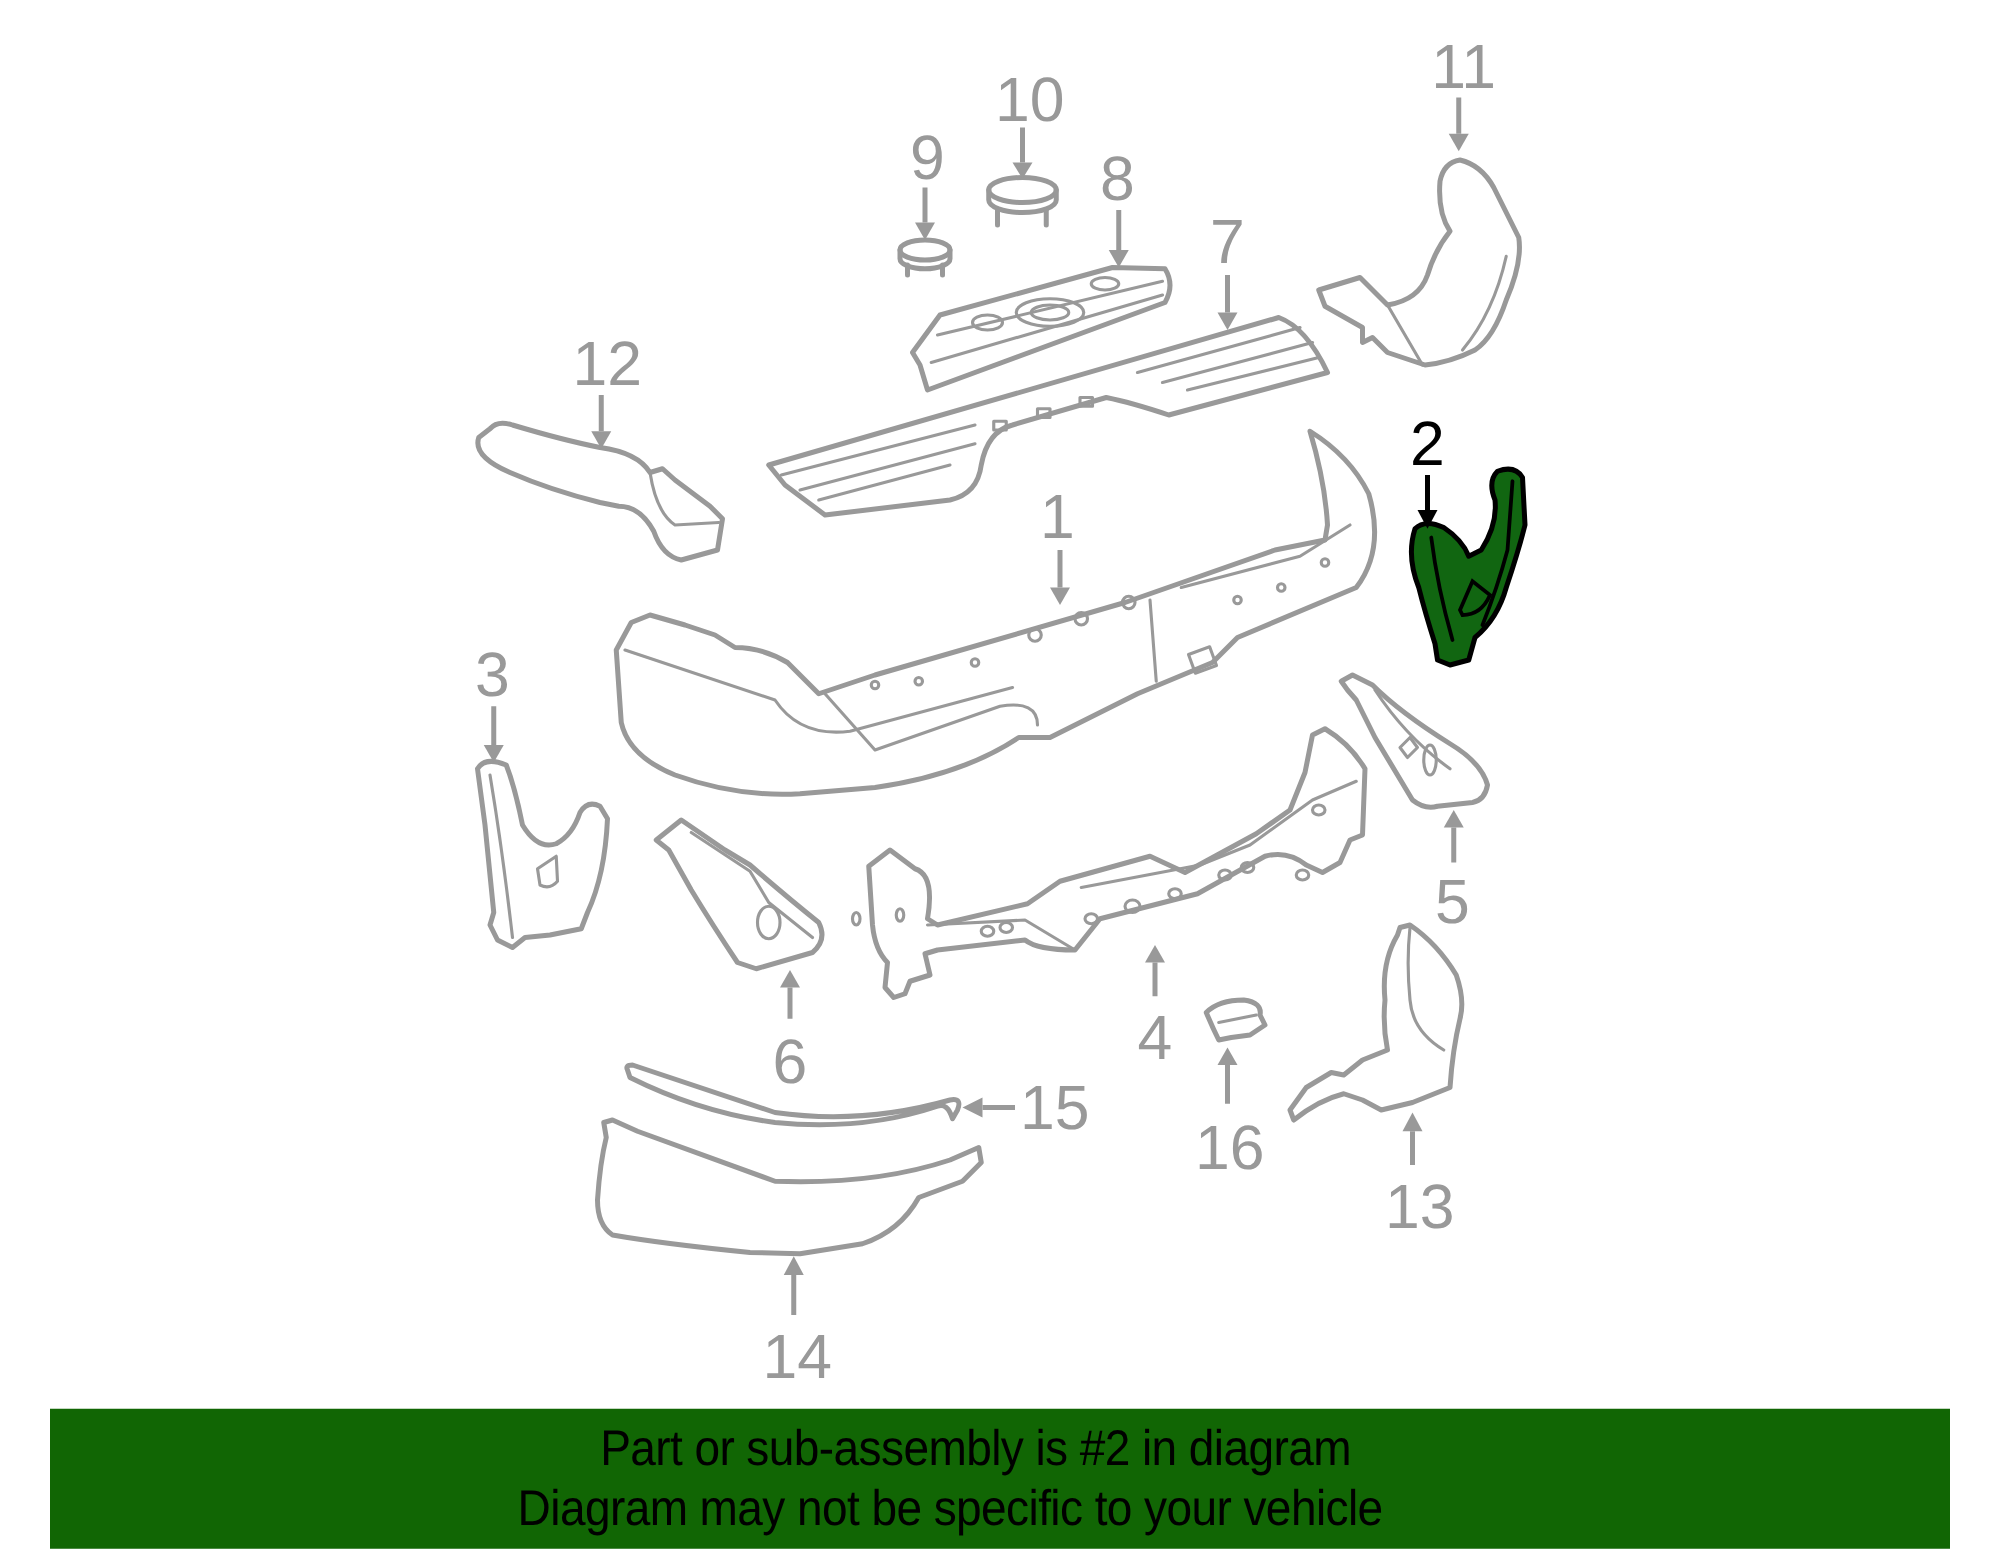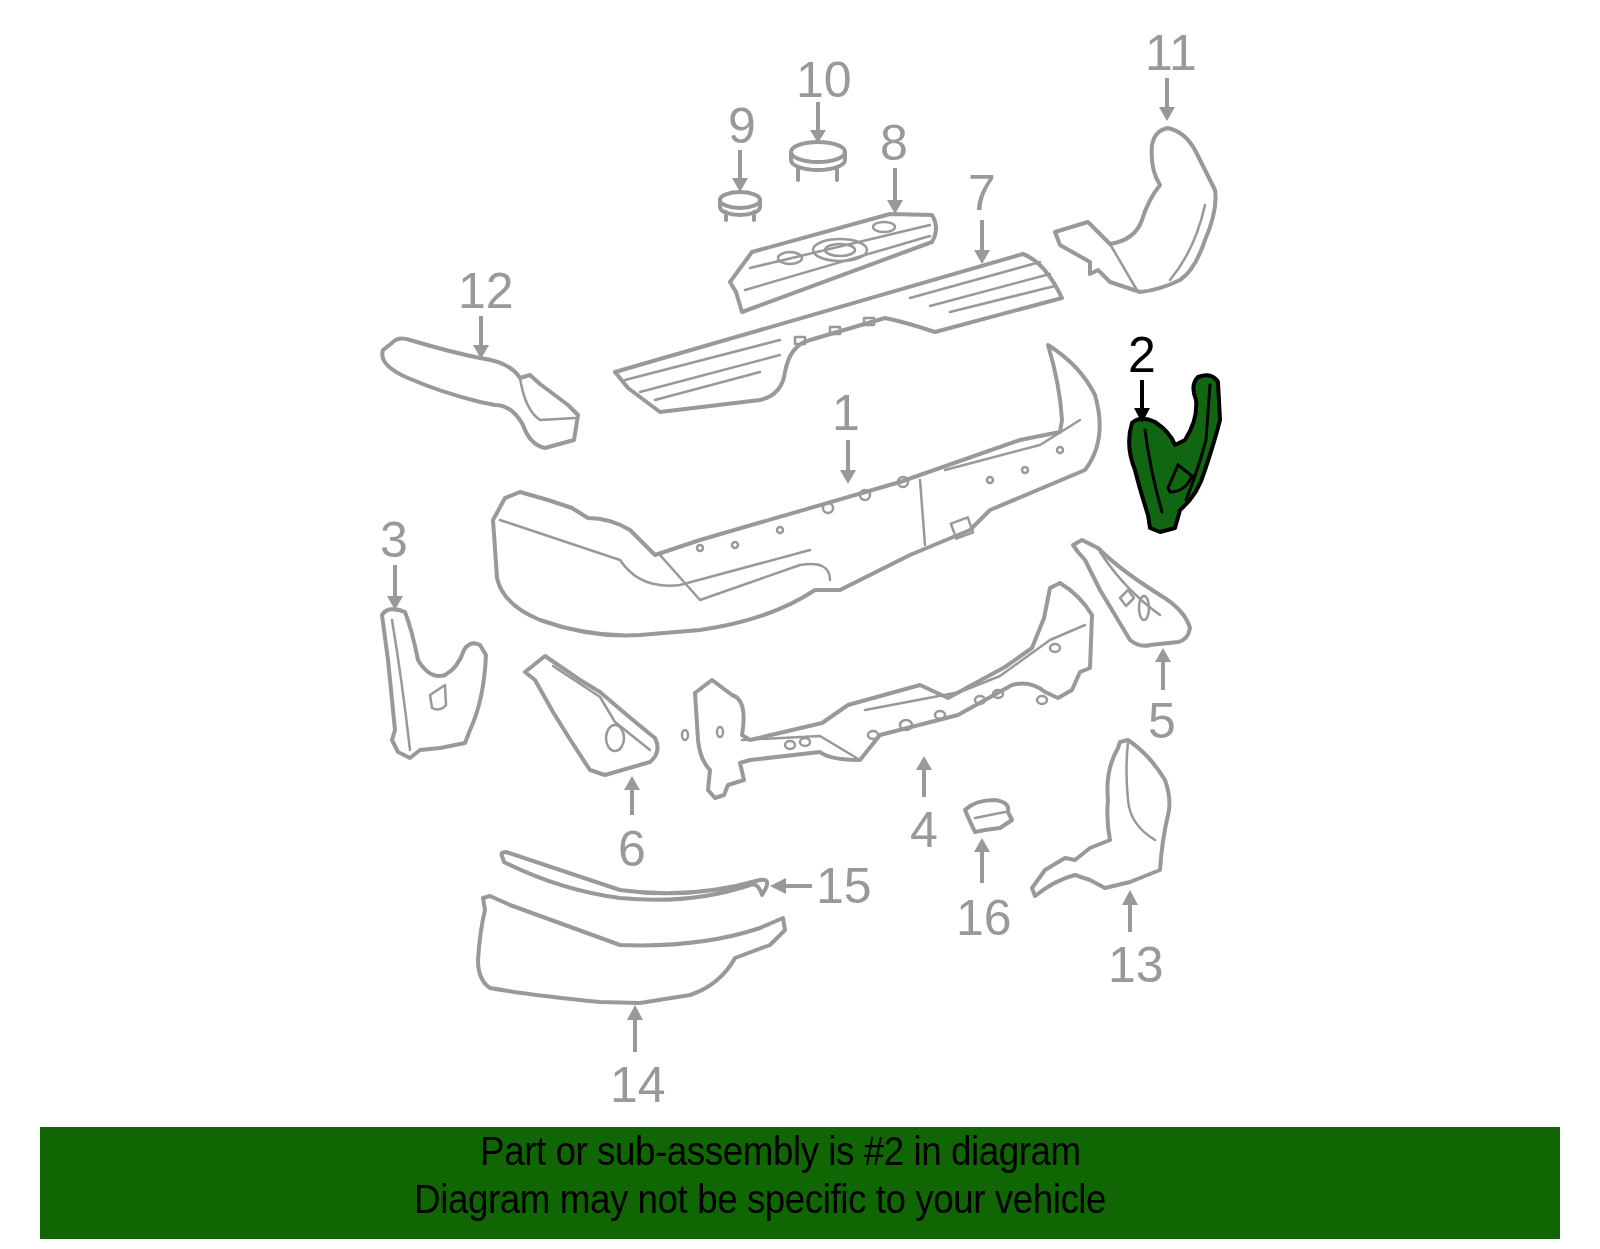--- a/index.html
+++ b/index.html
@@ -8,21 +8,21 @@
   .part { fill: none; stroke: #999999; stroke-width: 4; stroke-linejoin: round; stroke-linecap: round; }
   .part-thin { fill: none; stroke: #999999; stroke-width: 2.5; stroke-linejoin: round; stroke-linecap: round; }
   .hl { fill: #116611; stroke: #000000; stroke-width: 4; stroke-linejoin: round; }
   .hl-line { fill: none; stroke: #000000; stroke-width: 3; stroke-linecap: round; }
   .callout-line { stroke: #999999; stroke-width: 4; }
   .callout-head { fill: #999999; }
   .callout-line.active { stroke: #000000; }
   .callout-head.active { fill: #000000; }
   .num { font-family: "Liberation Sans", sans-serif; font-size: 50px; fill: #999999; }
   .num.active { fill: #000000; }
-  #banner { position: absolute; left: 40px; top: 1127px; width: 1520px; height: 112px; background: #116604; display: flex; flex-direction: column; align-items: center; }
+  #banner { position: absolute; left: 40px; top: 1127px; width: 1520px; height: 112px; background: #116604; display: flex; flex-direction: column; align-items: center; justify-content: center; }
   #banner .line { color: #000000; font-family: "Liberation Sans", sans-serif; font-size: 40px; line-height: 48px; letter-spacing: -0.5px; transform: scaleX(0.92); }
   #banner .line1 { margin-left: -40px; }
   #banner .line2 { margin-left: -80px; }
 </style>
 </head>
 <body>
 
 <svg id="diagram" viewBox="0 0 1600 1120" xmlns="http://www.w3.org/2000/svg">
 
   <g>

